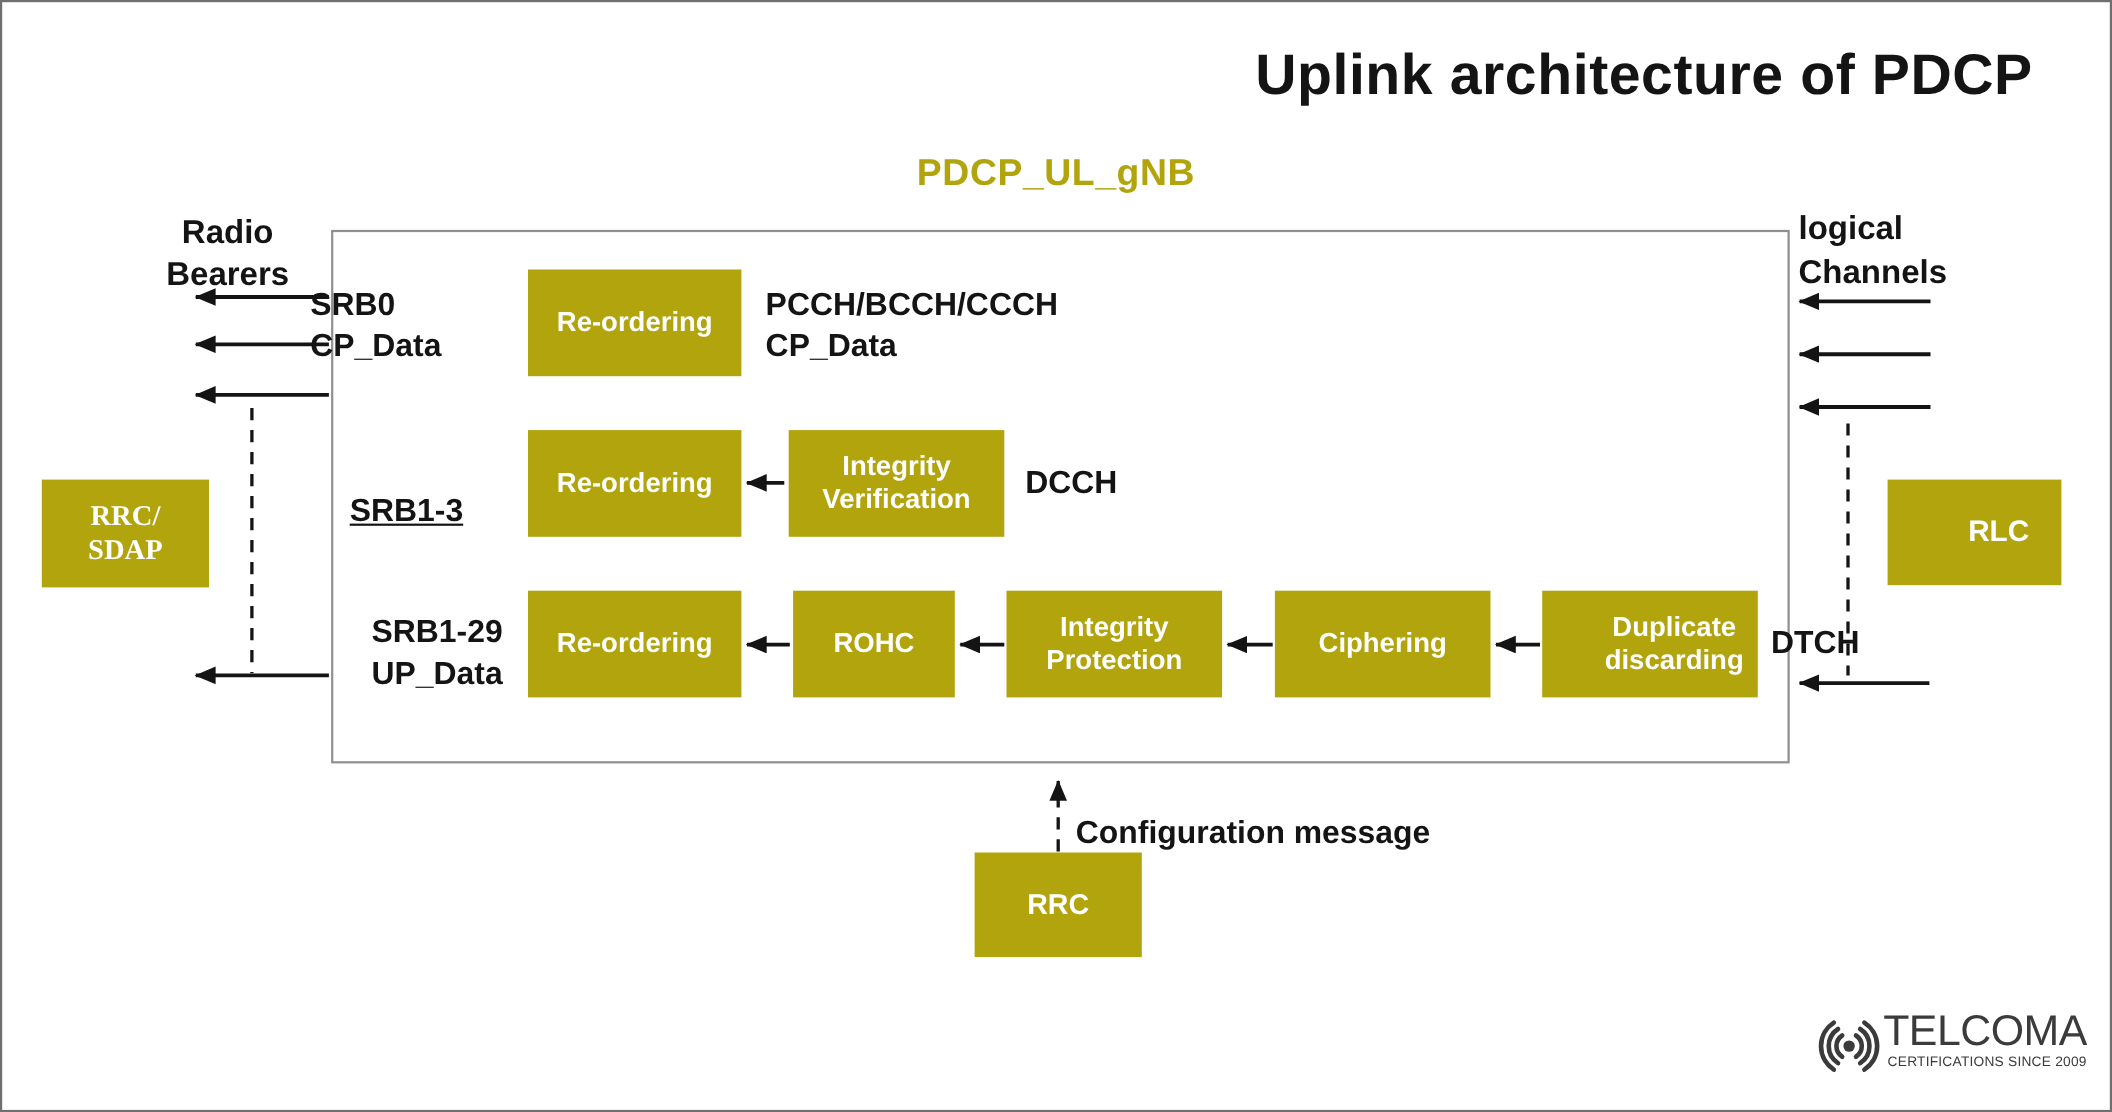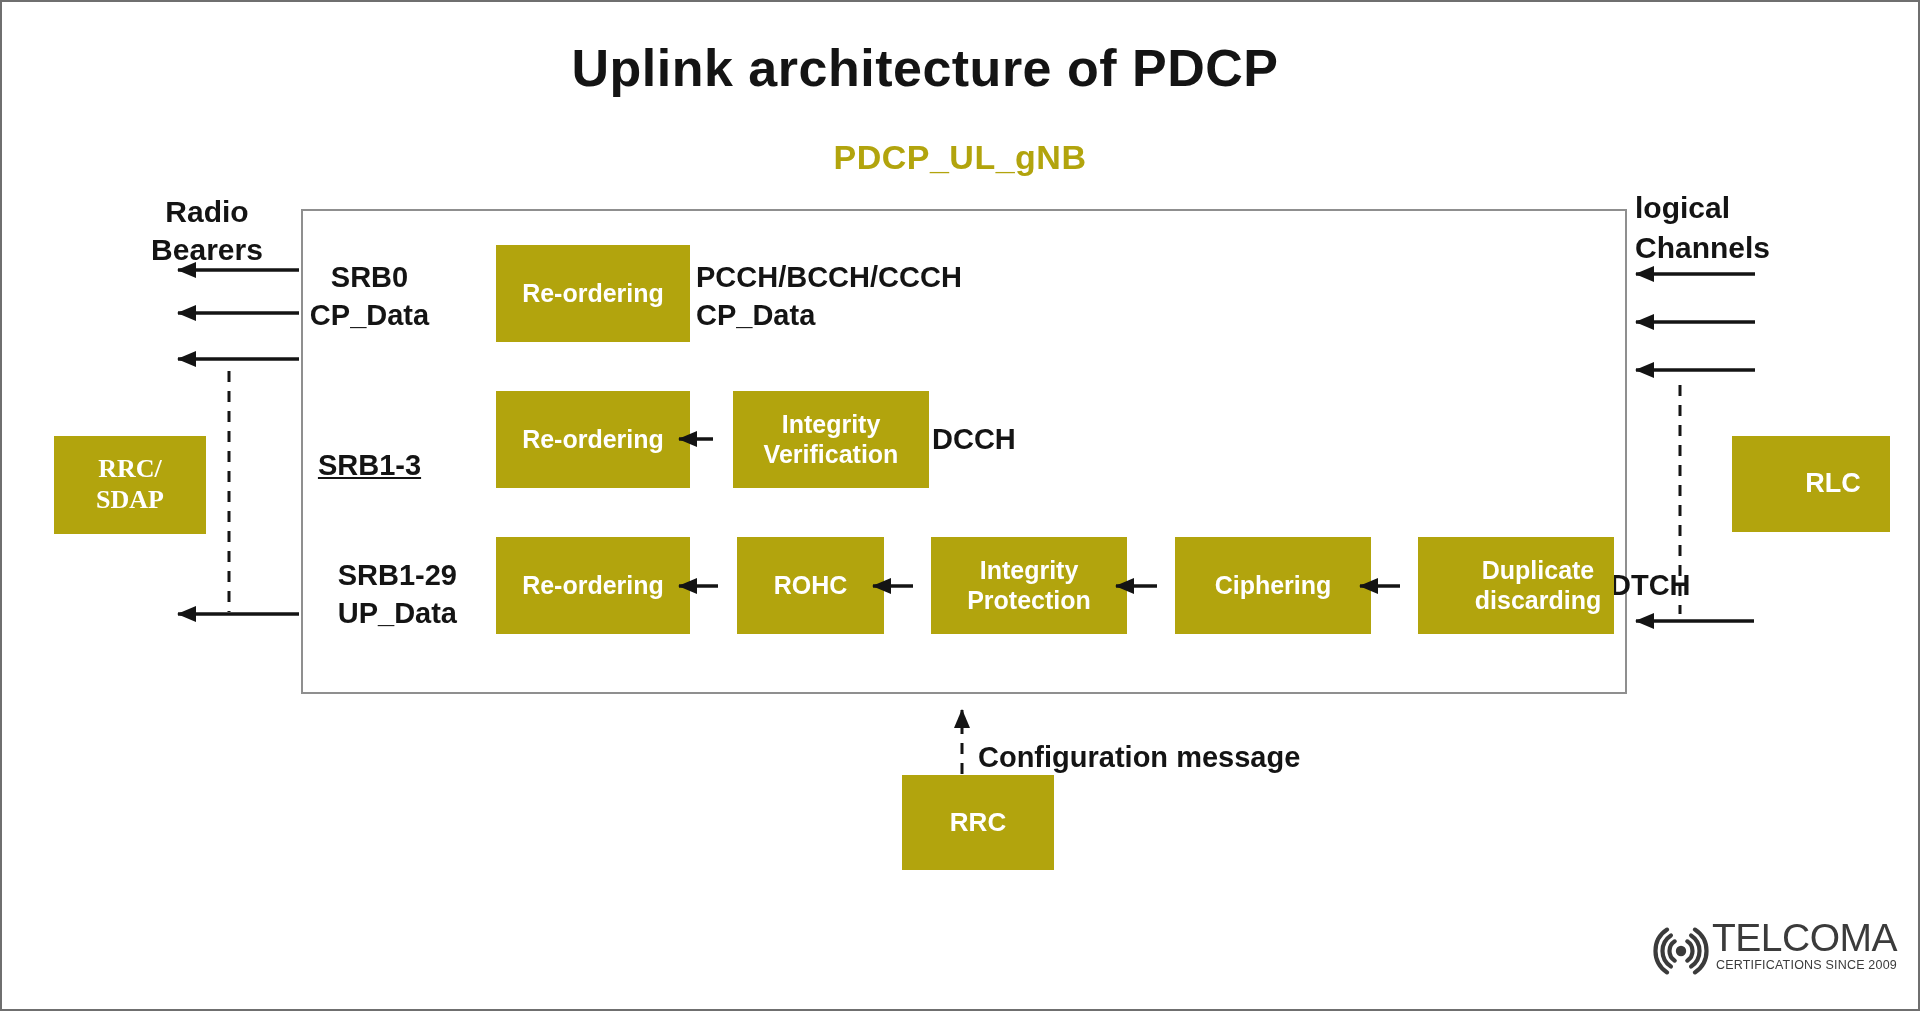--- a/index.html
+++ b/index.html
@@ -9,42 +9,42 @@
     box-sizing:border-box;
     border:2px solid var(--frame,#6f6f6f);
     background:var(--background,#ffffff);
     overflow:hidden;
     font-family:"Liberation Sans","DejaVu Sans",sans-serif;
     color:var(--ink,#141414);
   }
   .abs{position:absolute;}
   .title{
     left:0;top:36px;width:1846px;
-    text-align:center;
+    text-align:right;
     font-size:52px;font-weight:700;letter-spacing:0.5px;
     color:var(--ink,#141414);
   }
   .subtitle{
     left:0;top:136px;width:1916px;
     text-align:center;
     font-size:34px;font-weight:700;letter-spacing:0.5px;
     color:var(--olive,#b2a40d);
   }
   .main-box{
     left:299px;top:207px;width:1326px;height:485px;
     box-sizing:border-box;
     border:2px solid var(--box-border,#8f8f8f);
     background:transparent;
   }
   .obox{
     box-sizing:border-box;
     background:var(--olive,#b2a40d);
     color:var(--box-text,#ffffff);
     display:flex;flex-direction:column;align-items:center;justify-content:center;
-    font-weight:700;text-align:center;margin-left:16px;
+    font-weight:700;text-align:center;
   }
   .obox .bl{line-height:1.18;}
   .lbl{font-weight:700;color:var(--ink,#141414);white-space:nowrap;}
   .lines{line-height:38px;font-size:29px;}
   .overlay{left:0;top:0;width:1920px;height:1011px;pointer-events:none;}
   .overlay .arrow{stroke:var(--ink,#141414);stroke-width:3.5;fill:none;}
   .overlay .dashed{stroke:var(--ink,#141414);stroke-width:3;fill:none;stroke-dasharray:11 9;}
   .overlay marker path{fill:var(--ink,#141414);}
   .logo-text{color:var(--logo,#3b3b3b);white-space:nowrap;}
   .brand{font-size:39px;font-weight:400;letter-spacing:-0.5px;line-height:40px;}
@@ -76,21 +76,21 @@
     <div>logical</div>
     <div>Channels</div>
   </div>
 
   <div class="abs obox" style="left:1714px;top:434px;width:158px;height:96px;font-size:27px;padding-left:44px;">
     <div class="bl">RLC</div>
   </div>
 
   <div class="abs lbl" style="left:1608px;top:564px;font-size:29px;line-height:38px;">DTCH</div>
 
-  <div class="abs lbl lines" style="left:280px;top:256px;width:175px;text-align:center;">
+  <div class="abs lbl lines" style="left:280px;top:256px;width:175px;text-align:left;">
     <div>SRB0</div>
     <div>CP_Data</div>
   </div>
   <div class="abs obox" style="left:478px;top:243px;width:194px;height:97px;font-size:25px;">
     <div class="bl">Re-ordering</div>
   </div>
   <div class="abs lbl lines" style="left:694px;top:256px;">
     <div>PCCH/BCCH/CCCH</div>
     <div>CP_Data</div>
   </div>

